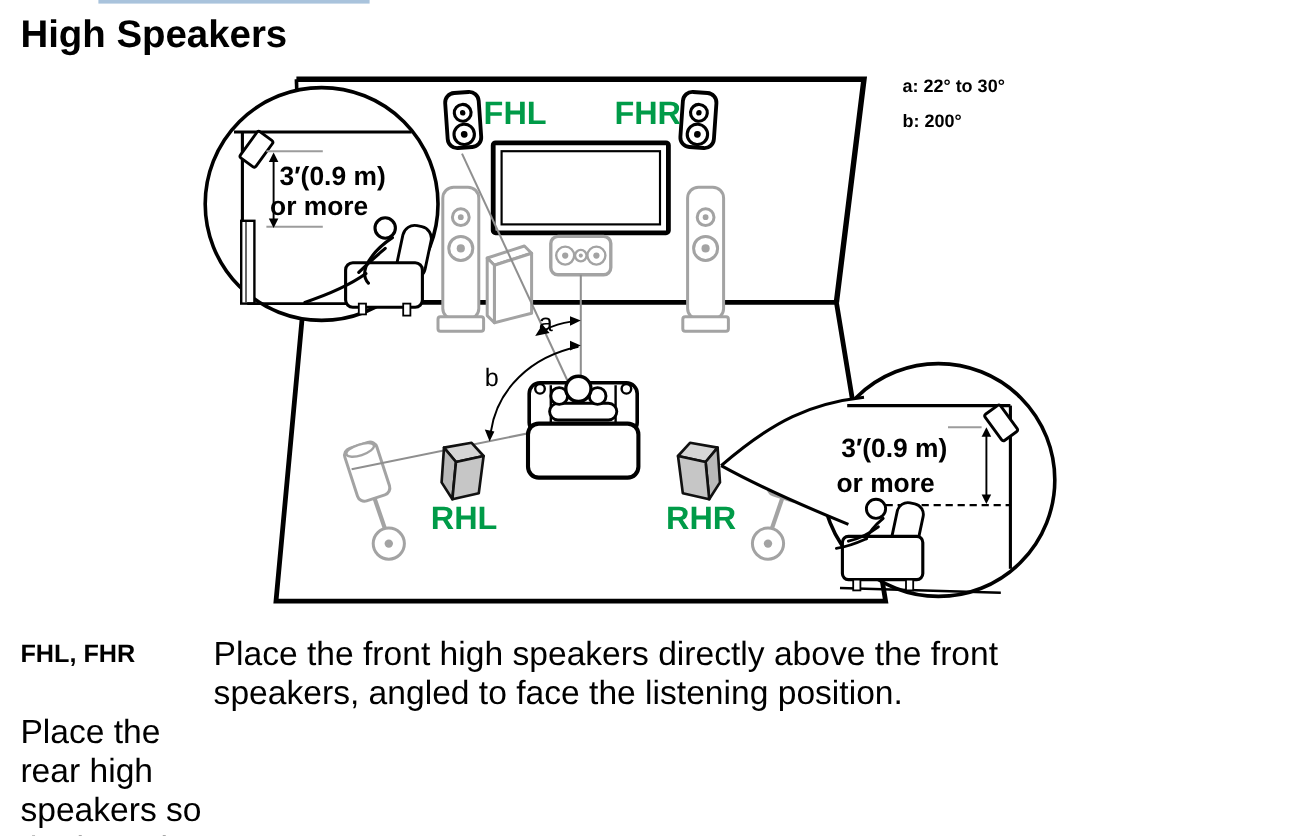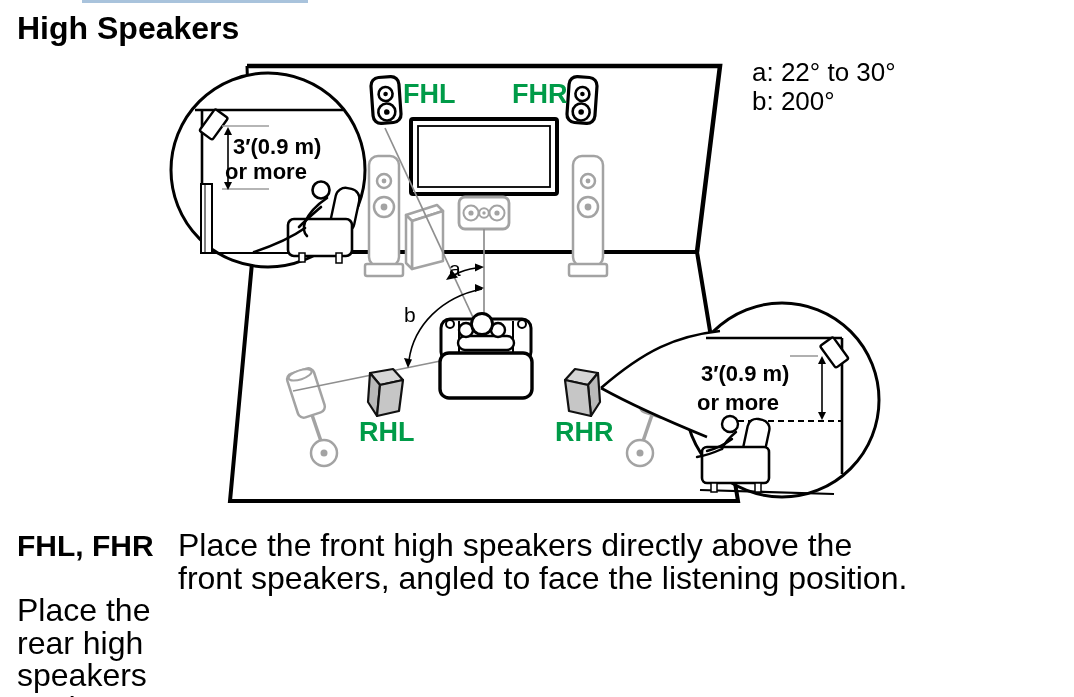--- a/index.html
+++ b/index.html
@@ -8,26 +8,26 @@
     --speaker-gray:#a3a3a3;
     --black:#000000;
     --top-rule-blue:#a9c3dc;
   }
   *{margin:0;padding:0;box-sizing:border-box;}
   html,body{width:1074px;height:697px;background:#ffffff;overflow:hidden;
     font-family:"Liberation Sans", sans-serif;color:#000;}
   .abs{position:absolute;}
   #top-rule{left:82px;top:0;width:226px;height:3px;background:var(--top-rule-blue);}
   #page-title{left:17px;top:10px;font-size:32px;font-weight:bold;}
-  #angle-notes{left:752px;top:58px;font-size:26px;line-height:29px;}
+  #angle-notes{left:752px;top:58px;font-size:15px;line-height:29px;font-weight:bold;}
   #diagram-svg{left:0;top:0;}
   #definitions{left:17px;top:529px;width:1040px;display:grid;
     grid-template-columns:161px 745px;row-gap:0;}
-  .term{font-size:30px;font-weight:bold;line-height:32px;padding-top:1px;}
-  .desc{font-size:32px;line-height:32.5px;max-width:745px;}
+  .term{font-size:21px;font-weight:bold;line-height:32px;padding-top:1px;}
+  .desc{font-size:28px;line-height:32.5px;max-width:745px;}
   svg text{font-family:"Liberation Sans", sans-serif;}
   .blk{stroke:var(--black);}
   .gry{stroke:var(--speaker-gray);}
   .thin{stroke:var(--line-gray);}
   .tick{stroke:#9c9c9c;}
   .green{fill:var(--label-green);font-weight:bold;font-size:27px;}
   .inset-txt{fill:#000;font-weight:bold;font-size:22px;}
   .angle-txt{fill:#000;font-size:21px;}
 </style>
 </head>

